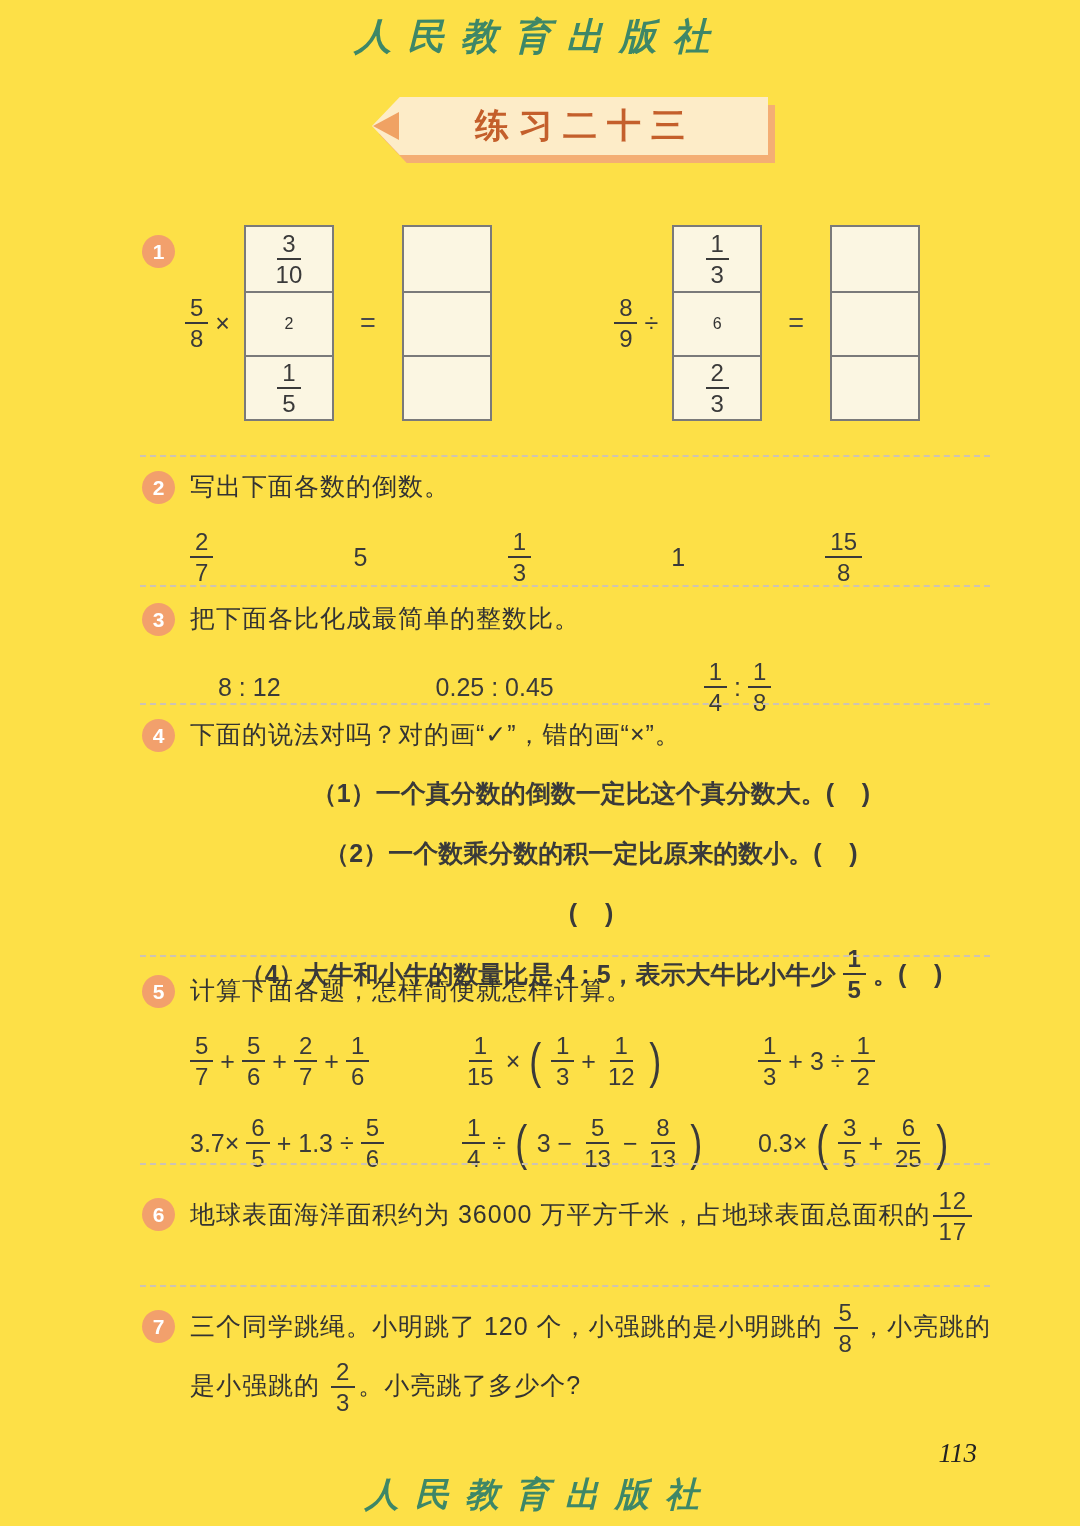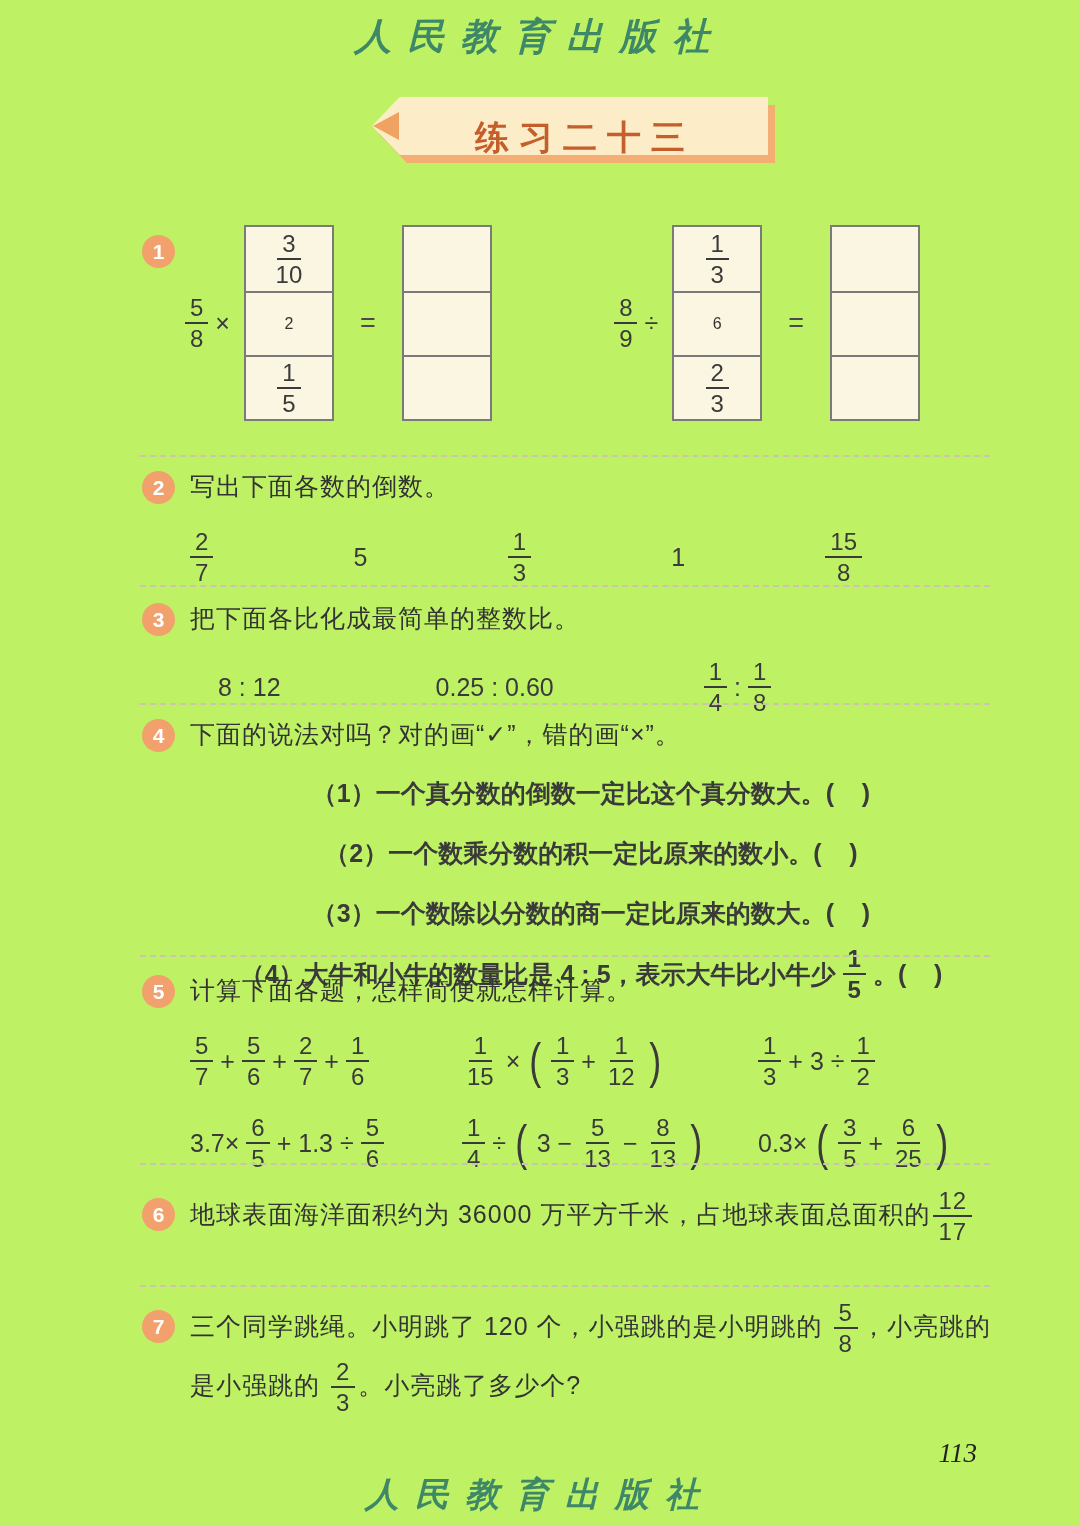--- a/index.html
+++ b/index.html
@@ -1,37 +1,37 @@
 <!DOCTYPE html>
 <html><head>
 <meta charset="utf-8">
 <style>
   * { margin:0; padding:0; box-sizing:border-box; }
   html,body { background:#ffffff; }
   body { width:1080px; height:1526px; font-family:"Liberation Sans", sans-serif; color:#333; overflow:hidden; }
-  .page { position:relative; width:1080px; height:1526px; background:#bef264; overflow:hidden; }
+  .page { position:relative; width:1080px; height:1526px; background:#fde047; overflow:hidden; }
 
   
   .logo { position:absolute; left:0; width:100%; text-align:center;
           font-family:"DejaVu Serif", serif; font-style:italic; font-weight:bold;
           color:#3E8767; letter-spacing:16px; }
   .logo.top { top:12px; font-size:37px; }
   .logo.bottom { top:1472px; font-size:34px; }
 
   
   .banner { position:absolute; left:372px; top:97px; width:396px; height:58px; }
   .banner .shadow { position:absolute; left:7px; top:8px; width:100%; height:100%;
           background:#F4AE74; clip-path:polygon(0 50%,7% 0,100% 0,100% 100%,7% 100%); }
   .banner .shape { position:absolute; left:0; top:0; width:100%; height:100%;
           background:#FDECC8; clip-path:polygon(0 50%,7% 0,100% 0,100% 100%,7% 100%); }
   .banner .tip { position:absolute; left:1px; top:15px; width:26px; height:28px;
           background:#F0A263; clip-path:polygon(0 50%,100% 0,100% 100%); }
   .banner .title { position:absolute; left:30px; right:0; top:0; height:100%;
           display:flex; align-items:center; justify-content:center;
-          font-size:34px; font-weight:bold; color:#C45F2B; letter-spacing:10px;margin-top:12px; }
+          font-size:34px; font-weight:bold; color:#C45F2B; letter-spacing:10px; }
 
   
   .prob { position:absolute; left:140px; width:852px; }
   .badge { position:absolute; left:2px; width:33px; height:33px; border-radius:50%;
            background:#F2A06C; color:#fff; font-size:21px; font-weight:bold;
            display:flex; align-items:center; justify-content:center; }
   .pbody { margin-left:50px; }
   .prompt { font-size:25px; line-height:36px; letter-spacing:1px; }
 
   .sep { position:absolute; left:140px; width:850px; border-top:2px dashed #CDC3B4; }
@@ -203,21 +203,21 @@
 
   <section class="prob" style="top:600px;">
     <div class="badge" style="top:3px;">3</div>
     <div class="pbody">
       <div class="prompt">把下面各比化成最简单的整数比。</div>
       <div class="ratiorow">
         <span class="expr">
             <span class="tok">8 : 12</span>
           </span>
         <span class="expr">
-            <span class="tok">0.25 : 0.60</span>
+            <span class="tok">0.25 : 0.45</span>
           </span>
         <span class="expr">
             <span class="frac">
               <span class="fn">1</span>
               <span class="fd">4</span>
             </span>
             <span class="tok">:</span>
             <span class="frac">
               <span class="fn">1</span>
               <span class="fd">8</span>
@@ -239,23 +239,20 @@
           </span>
         <span class="ansbox">(    )</span>
       </div>
       <div class="st">
         <span class="expr">
             <span class="tok">（2）一个数乘分数的积一定比原来的数小。</span>
           </span>
         <span class="ansbox">(    )</span>
       </div>
       <div class="st">
-        <span class="expr">
-            <span class="tok">（3）一个数除以分数的商一定比原来的数大。</span>
-          </span>
         <span class="ansbox">(    )</span>
       </div>
       <div class="st" style="margin-top:14px;">
         <span class="expr">
             <span class="tok">（4）大牛和小牛的数量比是 4 : 5，表示大牛比小牛少</span>
             <span class="frac">
               <span class="fn">1</span>
               <span class="fd">5</span>
             </span>
             <span class="tok">。</span>

